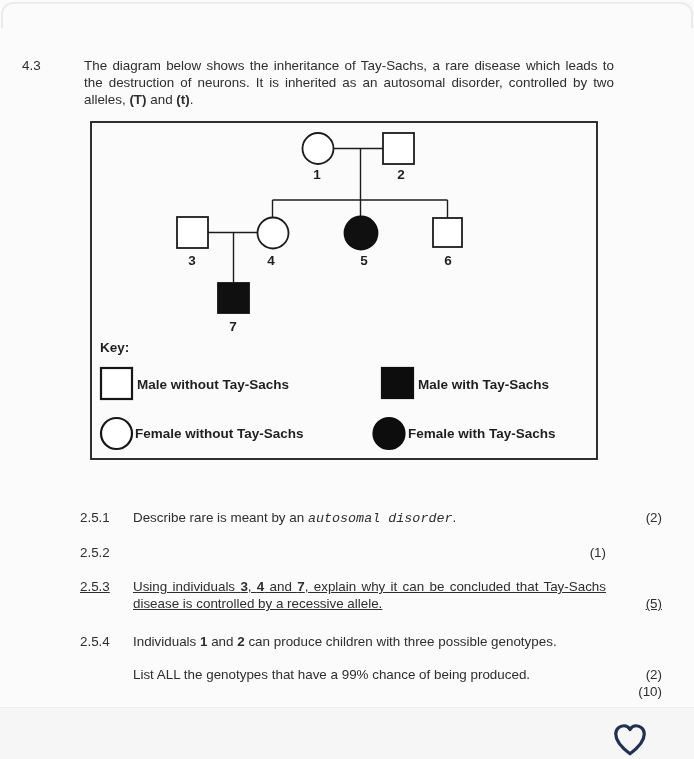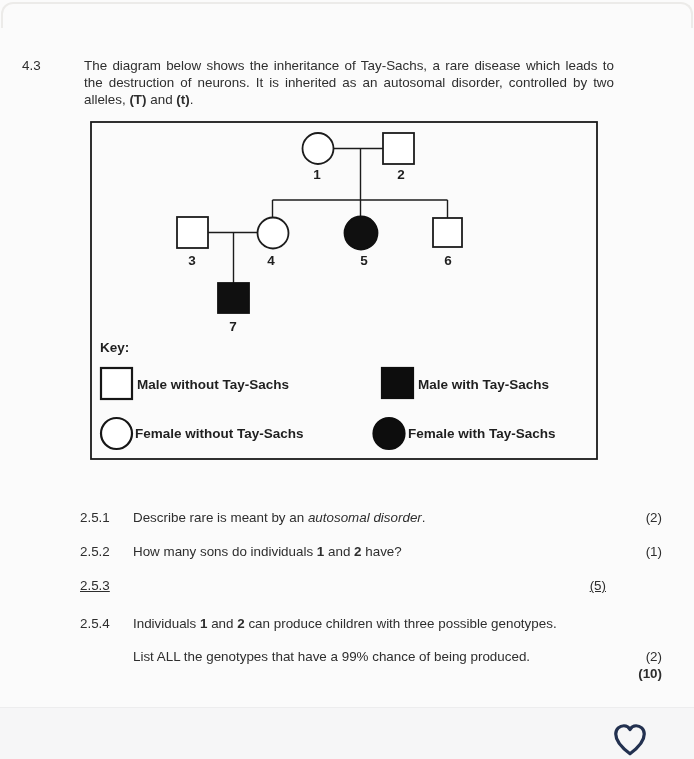--- a/index.html
+++ b/index.html
@@ -24,21 +24,21 @@
   .intro-text { text-align:justify; text-align-last:left; }
   .diagram-box { position:absolute; left:90px; top:121px; width:508px; height:339px; }
   .questions {
     position:absolute; left:80px; top:489px; width:582px;
     font-size:13.4px; line-height:17px;margin-top:20px;
   }
   .qrow { display:grid; grid-template-columns:53px 473px 1fr; }
   .qtext { text-align:justify; text-align-last:left; }
   .qmarks { text-align:right; align-self:start; }
   .qmarks.bottom { align-self:end; }
-  .qmarks .total { font-weight:700; }
+  .qmarks .total { font-weight:400; }
   .mb17 { margin-bottom:17px; }
   .mb21 { margin-bottom:21px;text-decoration:underline; }
   .mb16 { margin-bottom:16px; }
   .footer-strip {
     position:absolute; left:0; right:0; top:707px; height:52px;
     background:#f6f6f7; border-top:1px solid #ededee;
   }
   .heart-btn { position:absolute; left:610px; top:721px; width:40px; height:38px; cursor:pointer; background:none; border:none; }
   
   .frame { fill:none; stroke:#1a1a1a; stroke-width:1.8; }
@@ -98,30 +98,30 @@
     <circle class="keysym" cx="26.5" cy="312.5" r="15.5"></circle>
     <text class="keytext" x="45" y="317">Female without Tay-Sachs</text>
     <circle class="keysym filled" cx="299" cy="312.5" r="15.5"></circle>
     <text class="keytext" x="318" y="317">Female with Tay-Sachs</text>
   </svg>
 </div>
 
 <section class="questions">
   <div class="qrow mb17">
     <div>2.5.1</div>
-    <div class="qtext"><span>Describe rare is meant by an </span><span style="font-style: italic;">autosomal disorder</span><span>.</span></div>
+    <div class="qtext"><span>Describe rare is meant by an </span><span style="font-style: italic; font-family: Liberation Mono, monospace;">autosomal disorder</span><span>.</span></div>
     <div class="qmarks">(2)</div>
   </div>
   <div class="qrow mb17">
     <div>2.5.2</div>
-    <div class="qtext"><span>How many sons do individuals </span><span style="font-weight: 700;">1</span><span> and </span><span style="font-weight: 700;">2</span><span> have?</span></div>
     <div class="qmarks">(1)</div>
   </div>
   <div class="qrow mb21">
     <div>2.5.3</div>
+    <div class="qtext"><span>Using individuals </span><span style="font-weight: 700;">3</span><span>, </span><span style="font-weight: 700;">4</span><span> and </span><span style="font-weight: 700;">7</span><span>, explain why it can be concluded that Tay-Sachs disease is controlled by a recessive allele.</span></div>
     <div class="qmarks bottom">(5)</div>
   </div>
   <div class="qrow mb16">
     <div>2.5.4</div>
     <div class="qtext"><span>Individuals </span><span style="font-weight: 700;">1</span><span> and </span><span style="font-weight: 700;">2</span><span> can produce children with three possible genotypes.</span></div>
     <div class="qmarks"></div>
   </div>
   <div class="qrow">
     <div></div>
     <div class="qtext"><span>List ALL the genotypes that have a 99% chance of being produced.</span></div>

